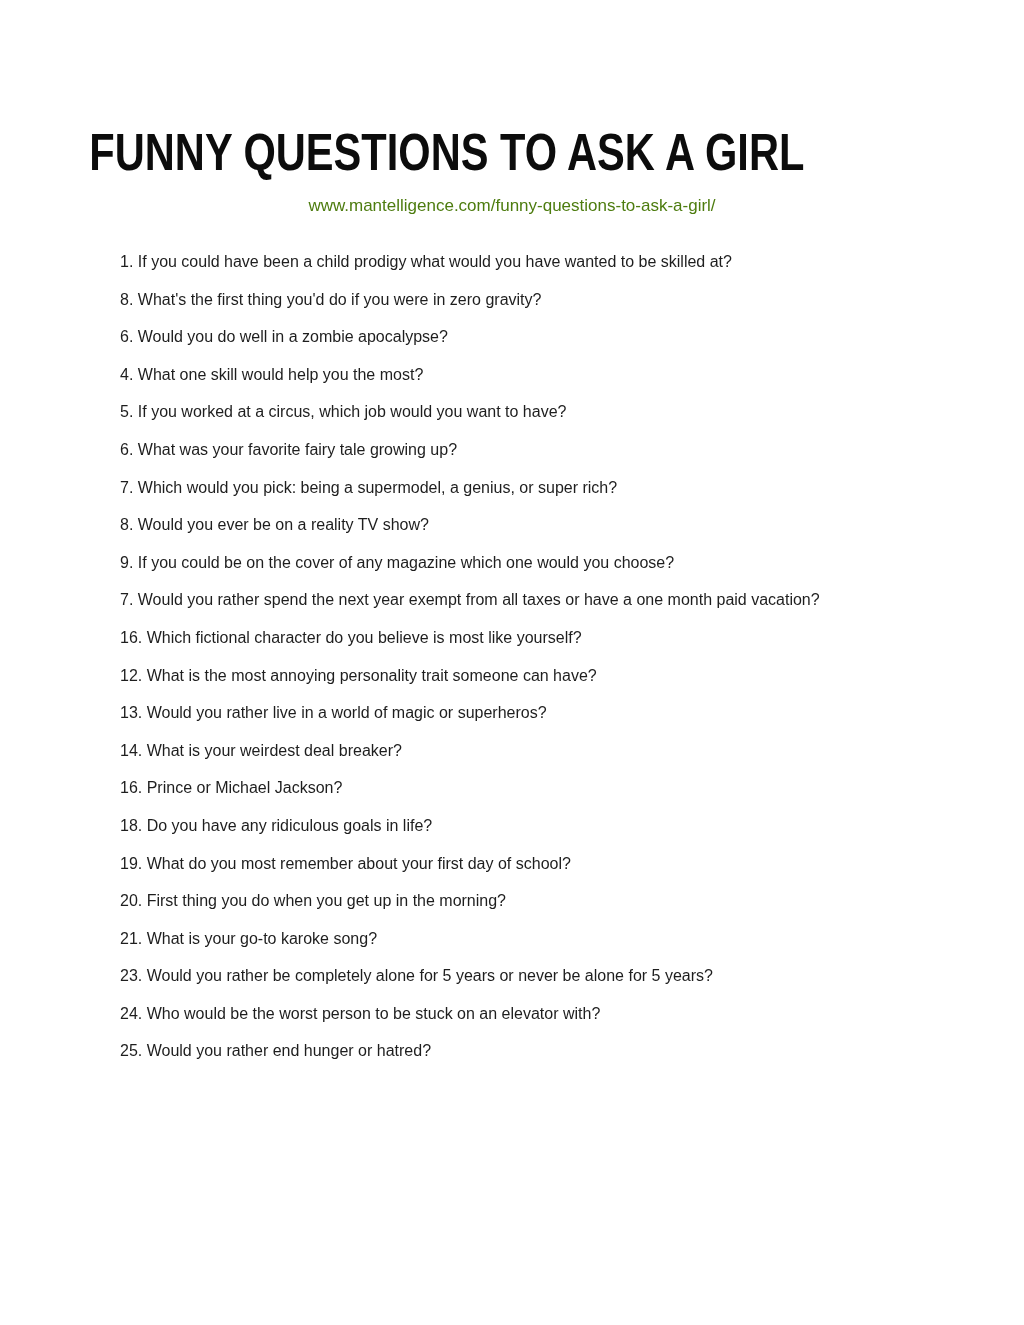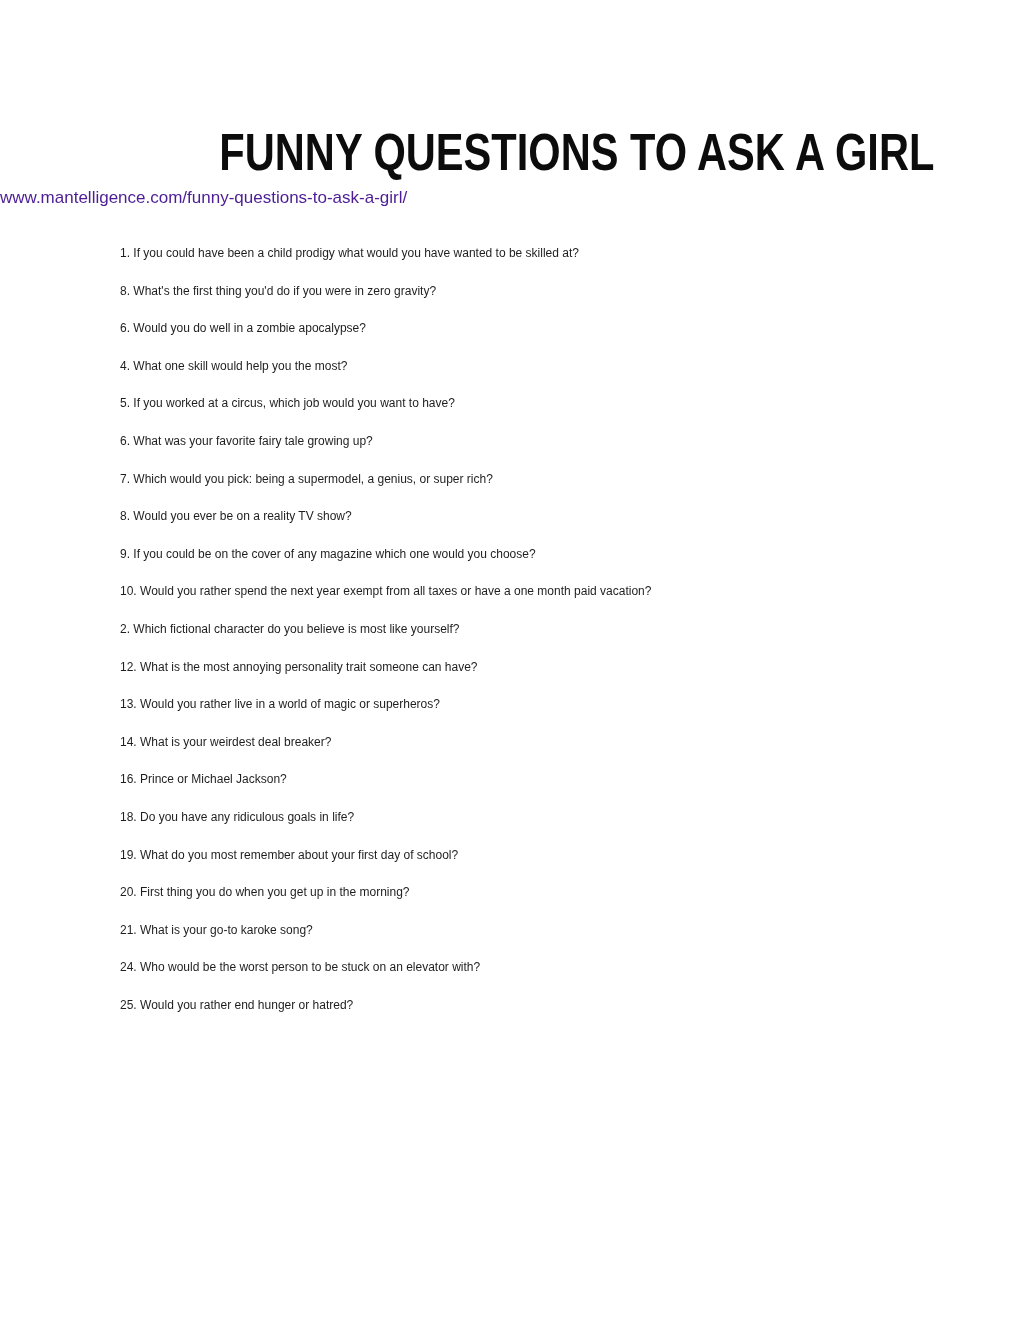--- a/index.html
+++ b/index.html
@@ -15,48 +15,48 @@
     color: #1e1e1e;
     overflow: hidden;
   }
   .page {
     width: 1024px;
     height: 1325px;
     background: #ffffff;
   }
   .title-wrap {
     padding-top: 122px;
-    text-align: right;
+    text-align: left;
   }
   .page-title {
     display: inline-block;
     margin: 0;
     font-size: 52px;
     font-weight: 700;
     letter-spacing: 0px;
     color: #0c0c0c;
     white-space: nowrap;
     transform: scaleX(0.80);
     transform-origin: center;
     font-family: "Liberation Sans", sans-serif;
   }
   .page-url {
-    margin-top: 6px;
-    text-align: left;
+    margin-top: 14px;
+    text-align: center;
     font-size: 17px;
-    color: #4c1d95;
+    color: #4d7c0f;
   }
   .questions {
     margin: 36px 60px 0 120px;
     padding: 0;
     list-style: none;
   }
   .question {
     margin: 0 0 18.6px 0;
-    font-size: 12px;
+    font-size: 16px;
     line-height: 19px;
     color: #1e1e1e;
     white-space: nowrap;
   }
 </style>
 </head>
 <body>
 
 <div class="page">
 
@@ -69,27 +69,28 @@
   <ul class="questions">
     <li class="question">1. If you could have been a child prodigy what would you have wanted to be skilled at?</li>
     <li class="question">8. What's the first thing you'd do if you were in zero gravity?</li>
     <li class="question">6. Would you do well in a zombie apocalypse?</li>
     <li class="question">4. What one skill would help you the most?</li>
     <li class="question">5. If you worked at a circus, which job would you want to have?</li>
     <li class="question">6. What was your favorite fairy tale growing up?</li>
     <li class="question">7. Which would you pick: being a supermodel, a genius, or super rich?</li>
     <li class="question">8. Would you ever be on a reality TV show?</li>
     <li class="question">9. If you could be on the cover of any magazine which one would you choose?</li>
-    <li class="question">10. Would you rather spend the next year exempt from all taxes or have a one month paid vacation?</li>
-    <li class="question">2. Which fictional character do you believe is most like yourself?</li>
+    <li class="question">7. Would you rather spend the next year exempt from all taxes or have a one month paid vacation?</li>
+    <li class="question">16. Which fictional character do you believe is most like yourself?</li>
     <li class="question">12. What is the most annoying personality trait someone can have?</li>
     <li class="question">13. Would you rather live in a world of magic or superheros?</li>
     <li class="question">14. What is your weirdest deal breaker?</li>
     <li class="question">16. Prince or Michael Jackson?</li>
     <li class="question">18. Do you have any ridiculous goals in life?</li>
     <li class="question">19. What do you most remember about your first day of school?</li>
     <li class="question">20. First thing you do when you get up in the morning?</li>
     <li class="question">21. What is your go-to karoke song?</li>
+    <li class="question">23. Would you rather be completely alone for 5 years or never be alone for 5 years?</li>
     <li class="question">24. Who would be the worst person to be stuck on an elevator with?</li>
     <li class="question">25. Would you rather end hunger or hatred?</li>
   </ul>
 
 </div>
 
 </body></html>

